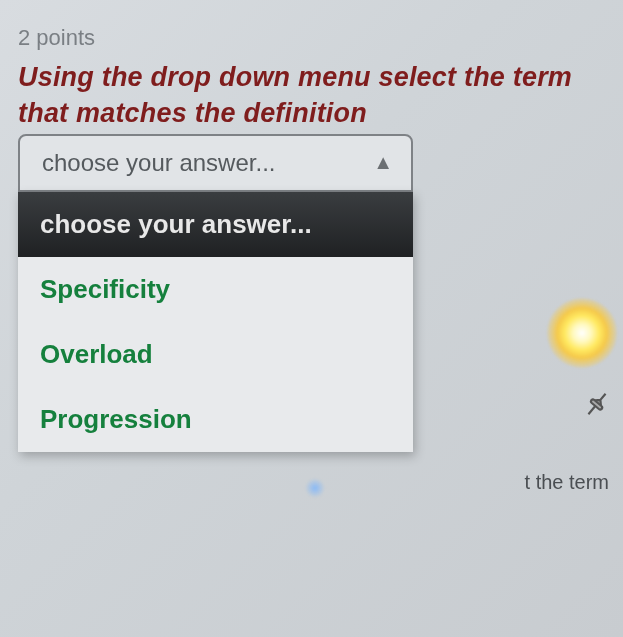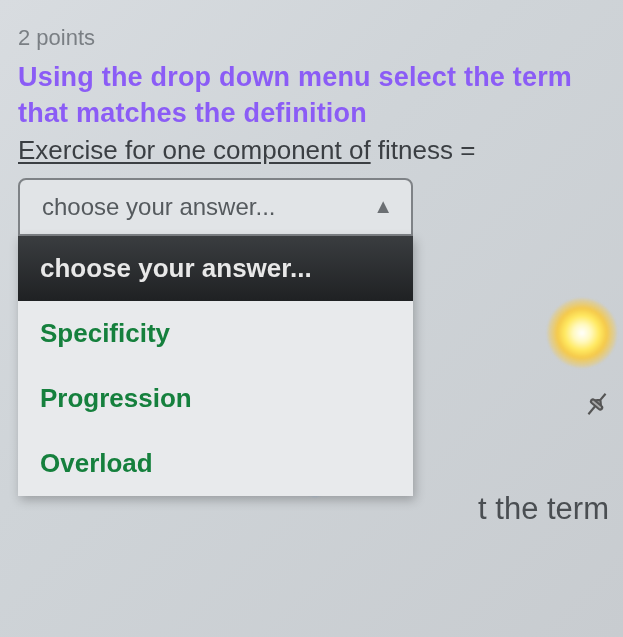--- a/index.html
+++ b/index.html
@@ -27,24 +27,25 @@
     font-size: 22px;
     color: #7a7f84;
     margin-top: -2px;
     margin-bottom: 8px;
     font-weight: 500;
   }
 
   .instruction {
     font-size: 27px;
     font-weight: 700;
-    color: #8b5cf6;
+    color: #7f1d1d;
     line-height: 1.35;
     margin-bottom: 2px;
     letter-spacing: 0.2px;
+    font-style: italic;
   }
 
   .definition {
     font-size: 26px;
     font-weight: 500;
     color: #3b3f43;
     line-height: 1.3;
     margin-top: 2px;
     margin-bottom: 10px;
   }
@@ -107,22 +108,22 @@
   }
 
   .option.highlighted {
     background: linear-gradient(180deg, #3a3d40 0%, #1f2123 100%);
     color: #e8e8e8;
   }
 
   .behind-text {
     position: absolute;
     right: 14px;
-    top: 468px;
-    font-size: 31px;
+    top: 448px;
+    font-size: 20px;
     color: #4a4e52;
     font-weight: 500;
   }
 
   
   .pin-wrap {
     position: absolute;
     right: 10px;
     top: 365px;
     transform: rotate(40deg);
@@ -163,36 +164,33 @@
 </style>
 </head>
 <body>
 
 <div class="page">
 
   <div class="points">2 points</div>
 
   <div class="instruction">Using the drop down menu select the term that matches the definition</div>
 
-  <div class="definition">
-    <span class="underlined">Exercise for one component of</span><span> fitness =</span>
-  </div>
 
   <div class="select-wrap">
 
     <div class="select-box">
       <span>choose your answer...</span>
       <span class="chevron">▲</span>
     </div>
 
     <div class="dropdown">
       <div class="option highlighted">choose your answer...</div>
       <div class="option">Specificity</div>
+      <div class="option">Overload</div>
       <div class="option">Progression</div>
-      <div class="option">Overload</div>
     </div>
 
   </div>
 
   <div class="behind-text">t the term</div>
 
   <div class="pin-wrap">
     <svg width="32" height="32" viewBox="0 0 24 24" fill="none" stroke="#555" stroke-width="1.6">
       <path d="M12 2 L12 8 L16 12 L8 12 L12 8" fill="#999" stroke="#555"></path>
       <rect x="7" y="11" width="10" height="3" rx="1.5" fill="#aaa" stroke="#555"></rect>

